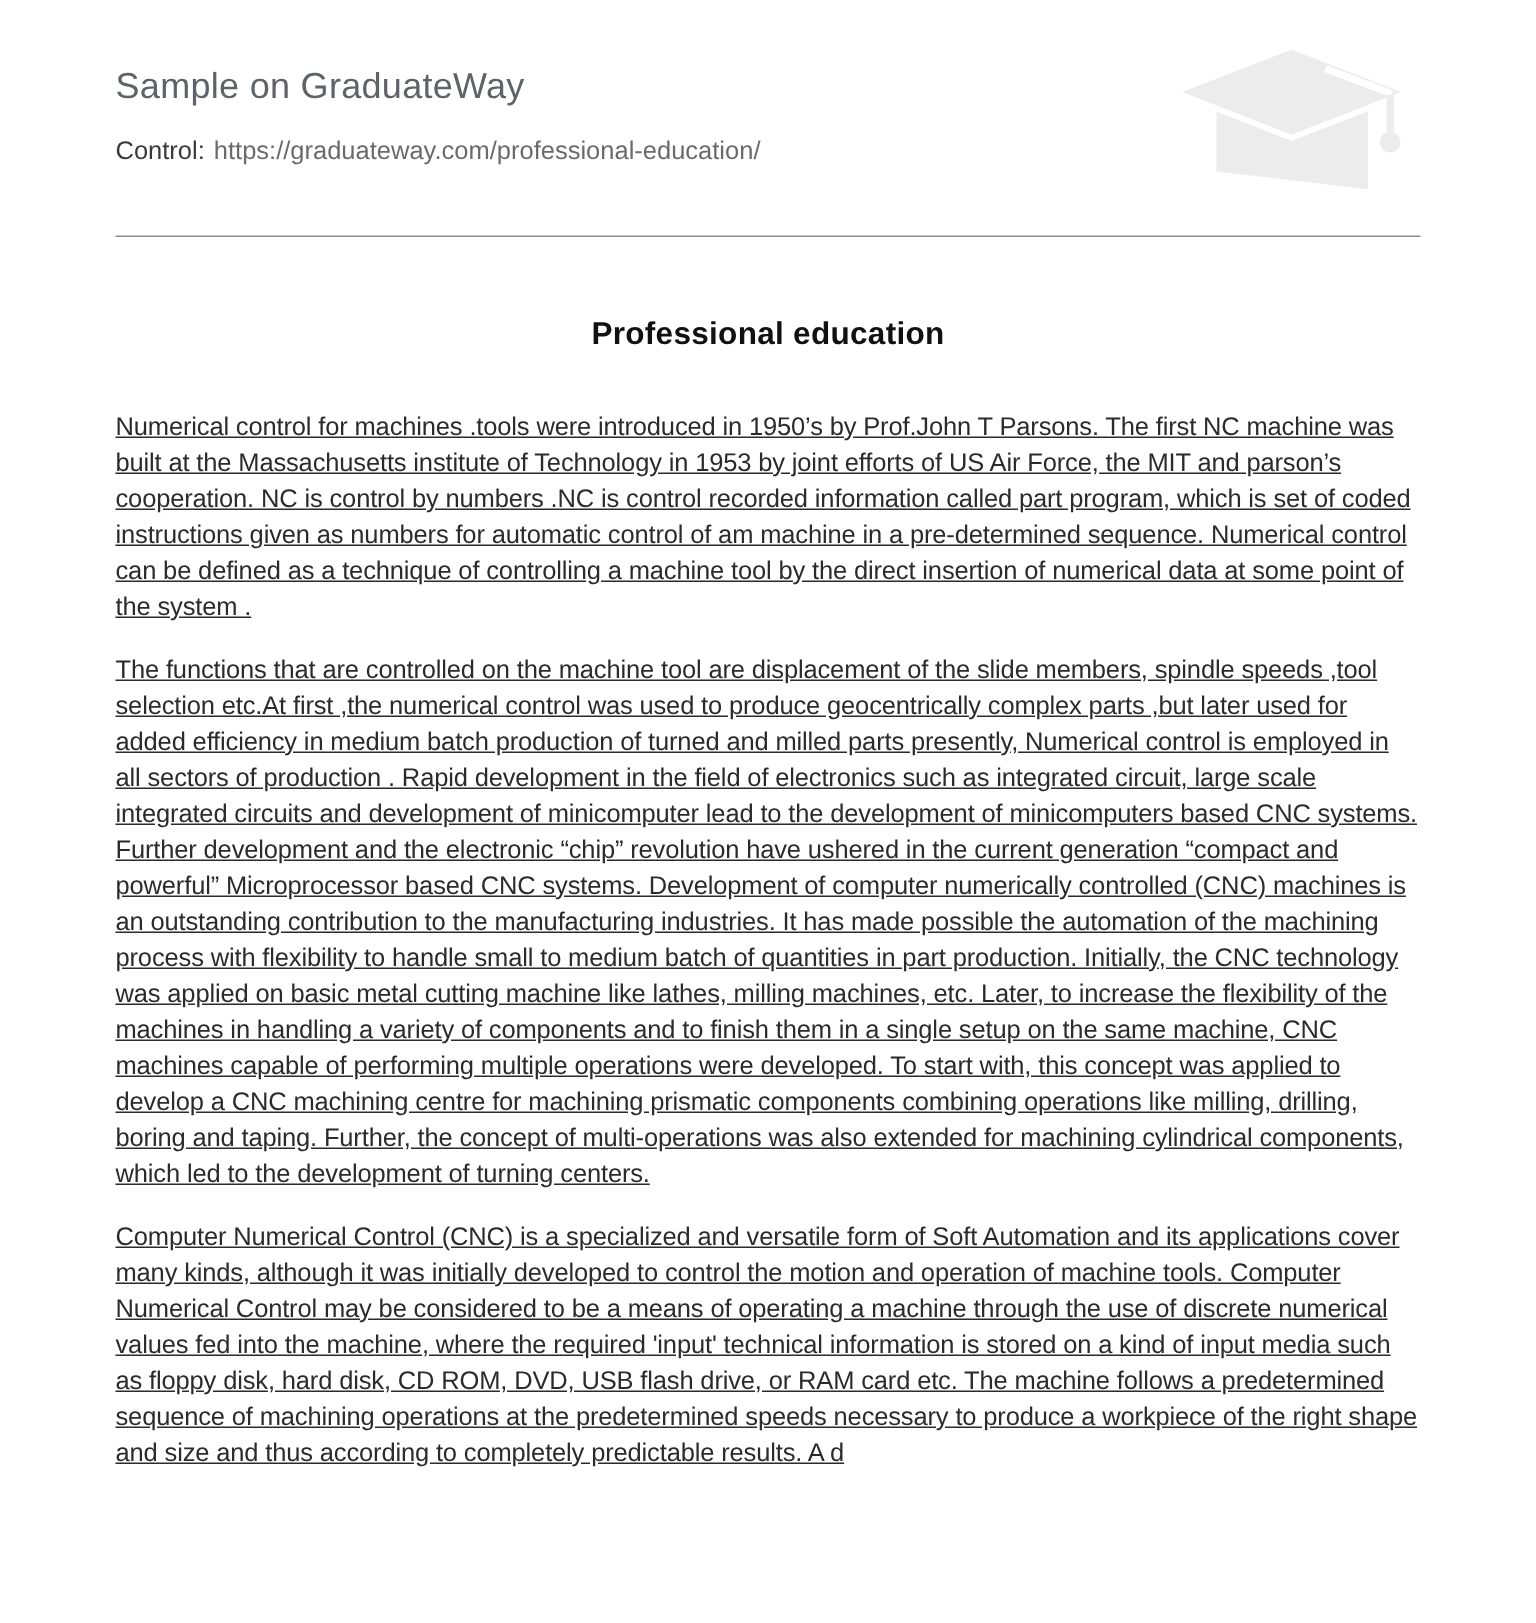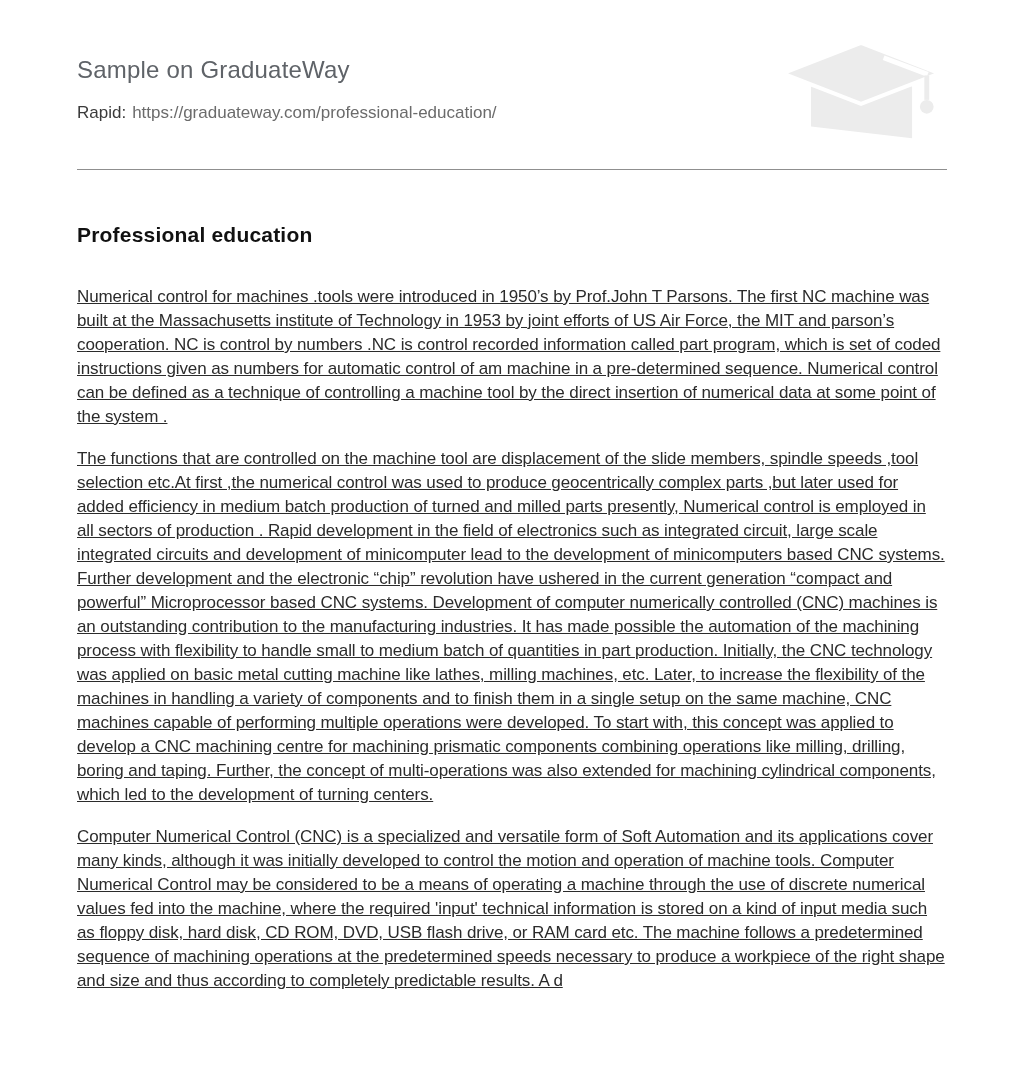--- a/index.html
+++ b/index.html
@@ -21,21 +21,21 @@
   }
   .page {
     position: relative;
     width: 1024px;
     min-height: 1082px;
     padding: 0 77px;
     background: var(--background);
     font-family: "Liberation Sans", sans-serif;
     overflow: hidden;
   }
-  .doc-header { position: relative; margin-top: 12px; }
+  .doc-header { position: relative; }
   .site-title {
     margin: 0;
     padding-top: 44px;
     font-size: 24px;
     font-weight: 400;
     letter-spacing: 0.2px;
     color: var(--header-title);
   }
   .source-line {
     margin: 19px 0 0 0;
@@ -58,21 +58,21 @@
   }
   .cap .fill { fill: var(--logo); }
   .cap .gap { stroke: var(--background); }
   .divider {
     border: none;
     border-top: 1px solid var(--divider);
     margin: 46px 0 0 0;
   }
   .doc-title {
     margin: 53px 0 38px 0;
-    text-align: left;
+    text-align: center;
     font-size: 21px;
     font-weight: 700;
     letter-spacing: 0.2px;
     color: var(--document-title);
   }
   .body-para {
     margin: 0 0 18px 0;
     font-size: 17px;
     line-height: 24px;
     letter-spacing: -0.1px;
@@ -94,21 +94,21 @@
         <polygon class="fill gap" points="83,0 163,31 83,62 3,31" stroke-width="4"></polygon>
 
         <line class="gap" x1="106" y1="15" x2="151" y2="32" stroke-width="5"></line>
 
         <line x1="150" y1="33" x2="150" y2="58" stroke="#ececec" stroke-width="5"></line>
         <circle class="fill" cx="150" cy="65" r="7"></circle>
       </svg>
     </div>
     <h1 class="site-title">Sample on GraduateWay</h1>
     <p class="source-line">
-      <span class="source-label">Rapid:</span><a class="source-url">https://graduateway.com/professional-education/</a>
+      <span class="source-label">Control:</span><a class="source-url">https://graduateway.com/professional-education/</a>
     </p>
   </header>
 
   <hr class="divider">
 
   <main>
     <h2 class="doc-title">Professional education</h2>
     <p class="body-para">Numerical control for machines .tools were introduced in 1950’s by Prof.John T Parsons. The first NC machine was built at the Massachusetts institute of Technology in 1953 by joint efforts of US Air Force, the MIT and parson’s cooperation. NC is control by numbers .NC is control recorded information called part program, which is set of coded instructions given as numbers for automatic control of am machine in a pre-determined sequence. Numerical control can be defined as a technique of controlling a machine tool by the direct insertion of numerical data at some point of the system .</p>
     <p class="body-para">The functions that are controlled on the machine tool are displacement of the slide members, spindle speeds ,tool selection etc.At first ,the numerical control was used to produce geocentrically complex parts ,but later used for added efficiency in medium batch production of turned and milled parts presently, Numerical control is employed in all sectors of production . Rapid development in the field of electronics such as integrated circuit, large scale integrated circuits and development of minicomputer lead to the development of minicomputers based CNC systems. Further development and the electronic “chip” revolution have ushered in the current generation “compact and powerful” Microprocessor based CNC systems. Development of computer numerically controlled (CNC) machines is an outstanding contribution to the manufacturing industries. It has made possible the automation of the machining process with flexibility to handle small to medium batch of quantities in part production. Initially, the CNC technology was applied on basic metal cutting machine like lathes, milling machines, etc. Later, to increase the flexibility of the machines in handling a variety of components and to finish them in a single setup on the same machine, CNC machines capable of performing multiple operations were developed. To start with, this concept was applied to develop a CNC machining centre for machining prismatic components combining operations like milling, drilling, boring and taping. Further, the concept of multi-operations was also extended for machining cylindrical components, which led to the development of turning centers.</p>
     <p class="body-para">Computer Numerical Control (CNC) is a specialized and versatile form of Soft Automation and its applications cover many kinds, although it was initially developed to control the motion and operation of machine tools. Computer Numerical Control may be considered to be a means of operating a machine through the use of discrete numerical values fed into the machine, where the required 'input' technical information is stored on a kind of input media such as floppy disk, hard disk, CD ROM, DVD, USB flash drive, or RAM card etc. The machine follows a predetermined sequence of machining operations at the predetermined speeds necessary to produce a workpiece of the right shape and size and thus according to completely predictable results. A d</p>

